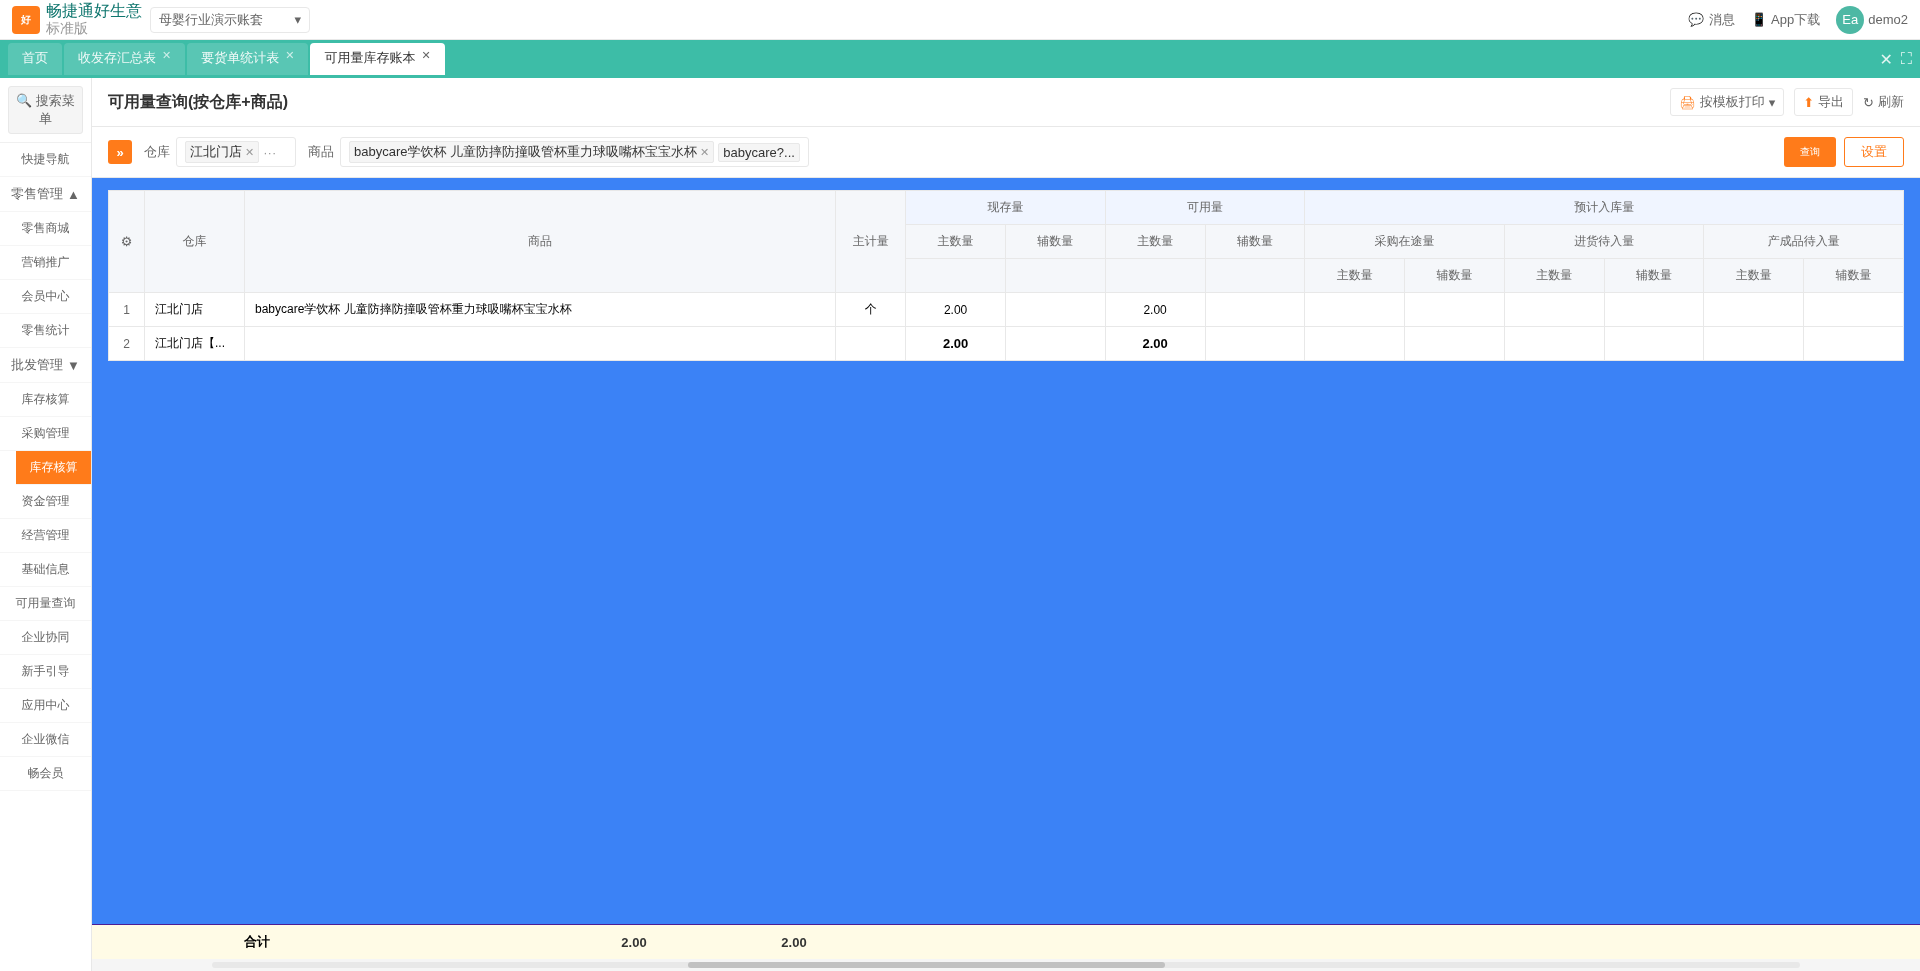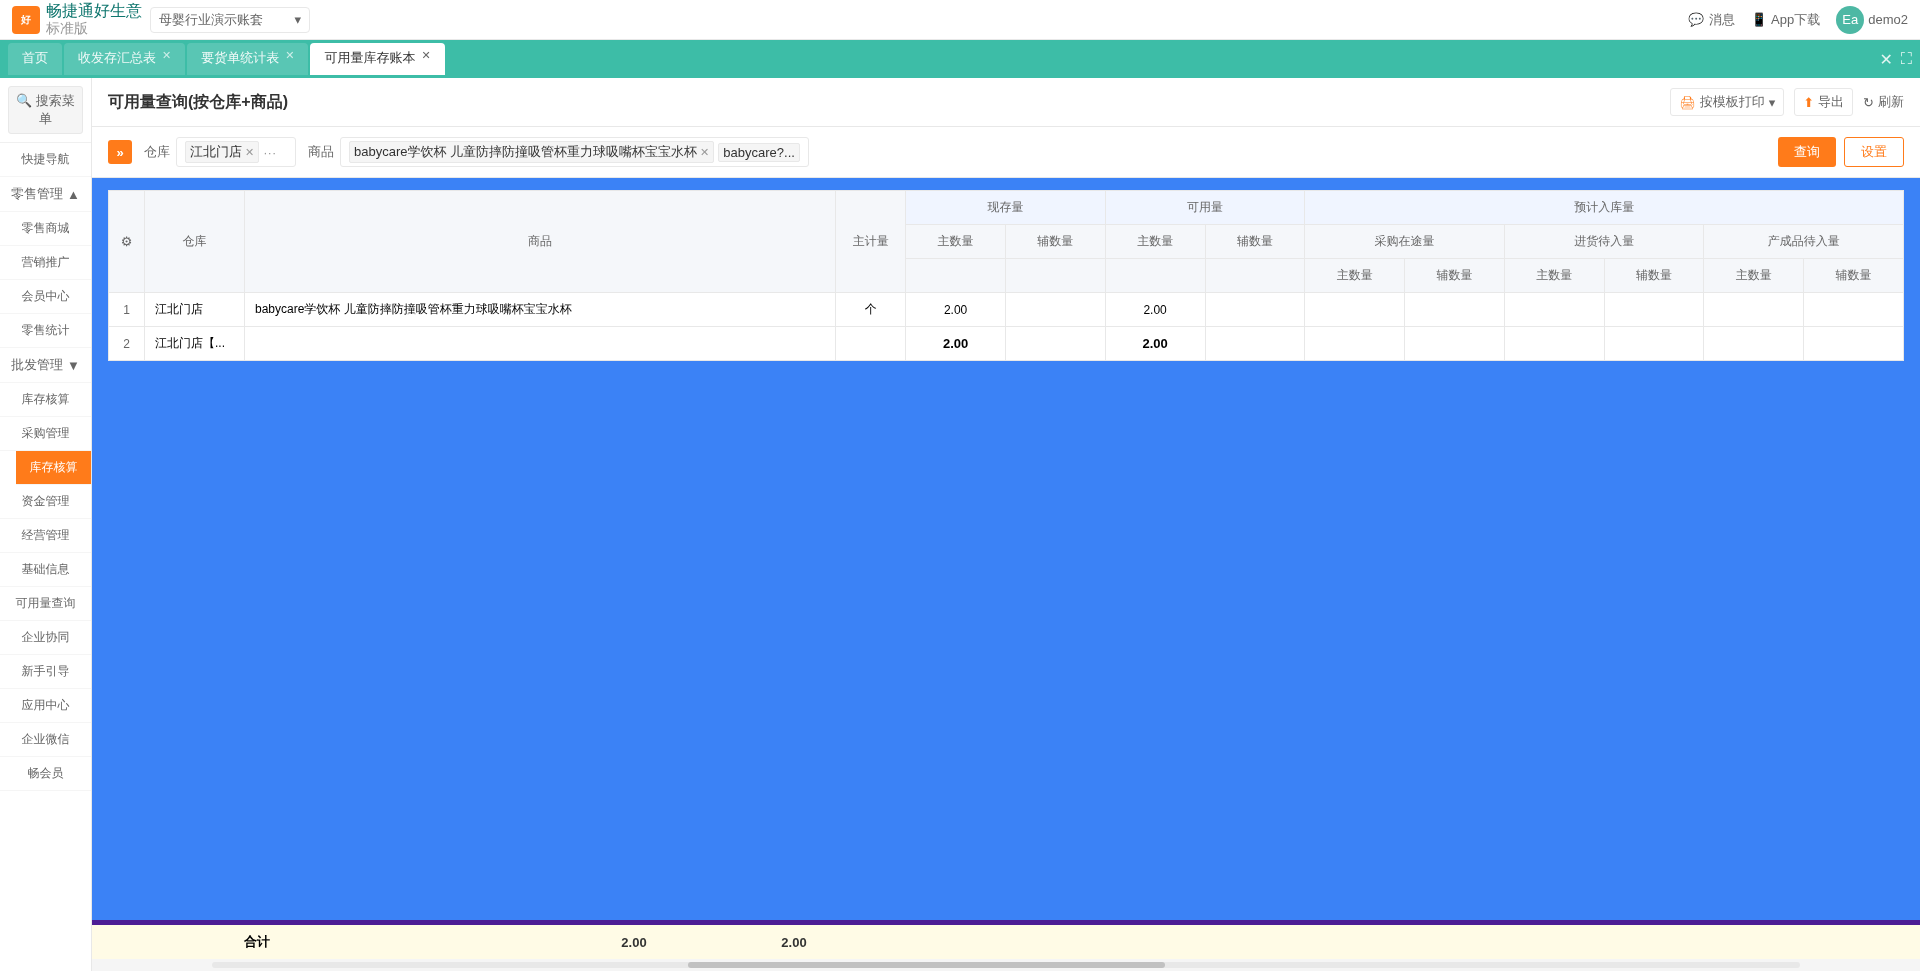--- a/index.html
+++ b/index.html
@@ -317,21 +317,21 @@
       display: flex;
       gap: 8px;
     }
     .btn-query {
       background: #ff7b1a;
       color: #fff;
       border: none;
       padding: 5px 16px;
       border-radius: 3px;
       cursor: pointer;
-      font-size: 13px;
+      font-size: 10px;
     }
     .btn-settings {
       background: #fff;
       color: #ff7b1a;
       border: 1px solid #ff7b1a;
       padding: 5px 16px;
       border-radius: 3px;
       cursor: pointer;
       font-size: 13px;
     }
@@ -365,21 +365,21 @@
     .data-table td.text-left {
       text-align: left;
     }
     .row-num {
       color: #666;
     }
 
     
     .footer-bar {
       background: #fffbe6;
-      border-top: 5px solid #4c1d95;
+      border-top: 1px solid #4c1d95;
       padding: 8px 16px;
       display: flex;
       align-items: center;
       flex-shrink: 0;
     }
     .footer-cell {
       font-weight: bold;
       color: #333;
       text-align: center;
     }

